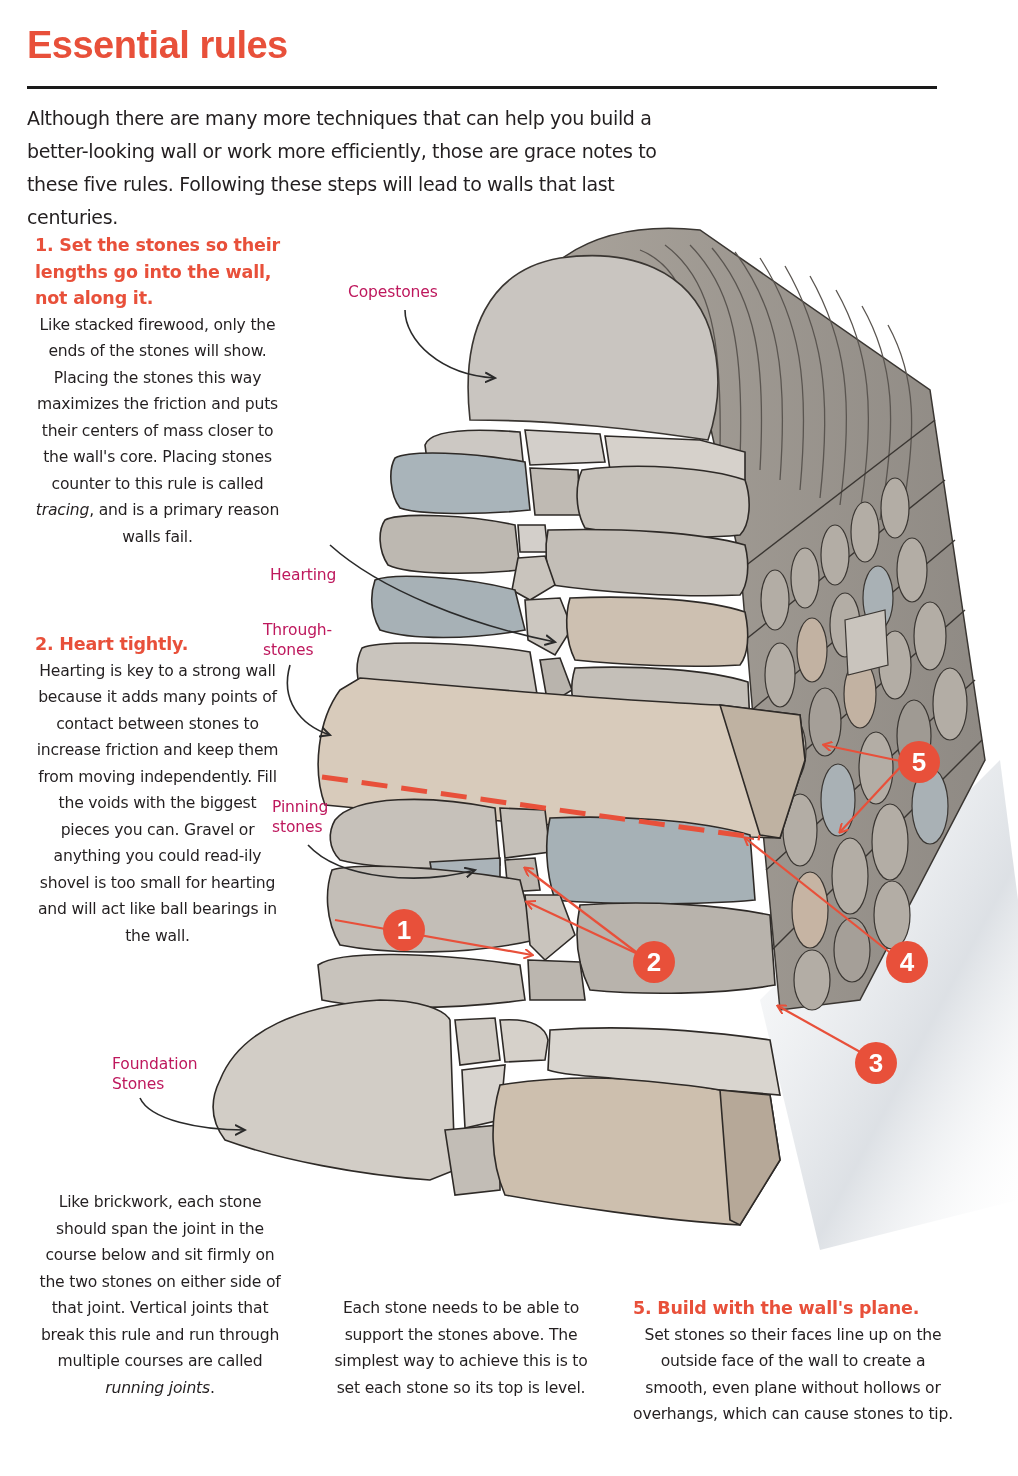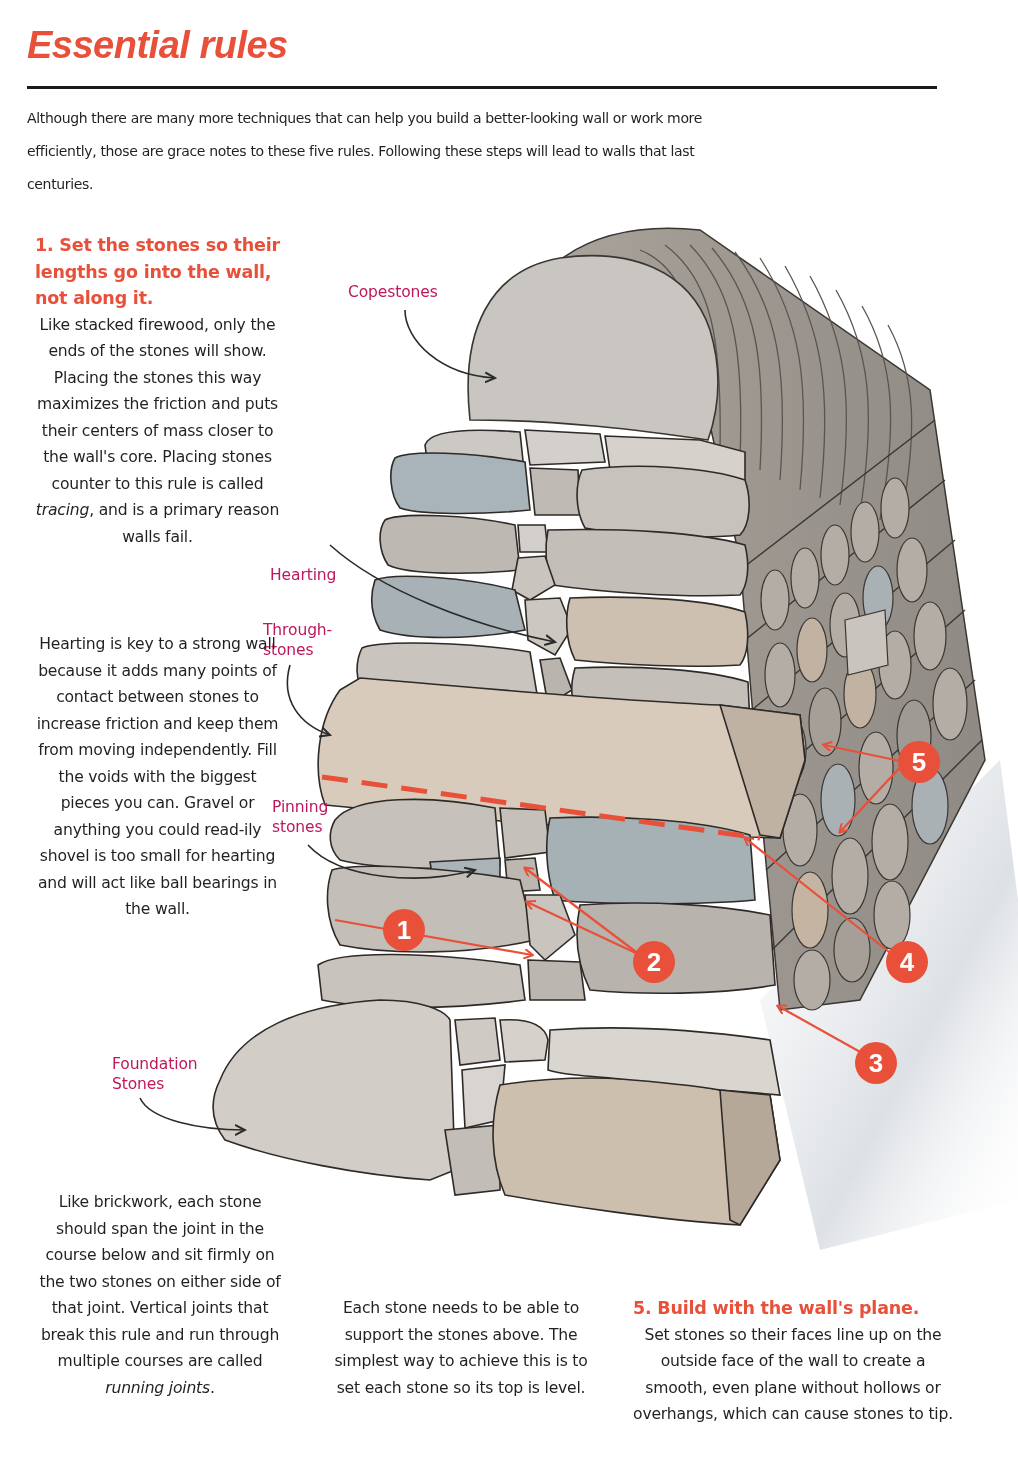--- a/index.html
+++ b/index.html
@@ -19,36 +19,35 @@
       position: absolute;
       left: 27px;
       top: 26px;
       margin: 0;
       font-family: "Liberation Sans", sans-serif;
       font-weight: bold;
       font-size: 38px;
       letter-spacing: -0.5px;
       color: #e8503a;
       line-height: 1;
-      font-style: italic;
     }
     .title-rule {
       position: absolute;
       left: 27px;
       top: 86px;
       width: 910px;
       height: 3px;
       background: #1a1a1a;
     }
     .intro {
       position: absolute;
       left: 27px;
       top: 102px;
       width: 680px;
-      font-size: 14px;
+      font-size: 19px;
       line-height: 33px;
       letter-spacing: -0.35px;
       margin: 0;
     }
     .rule-block {
       position: absolute;
       margin: 8px;
       font-size: 15.6px;
       line-height: 26.5px;
       letter-spacing: -0.2px;
@@ -269,20 +268,21 @@
 <div class="num-badge" style="left:855px; top:1042px;">3</div>
 <div class="num-badge" style="left:886px; top:941px;">4</div>
 <div class="num-badge" style="left:898px; top:741px;">5</div>
 
 <div class="rule-block" id="rule-1">
   <span class="rule-heading">1. Set the stones so their lengths go into the wall, not along it.</span>
   <span class="rule-body"><span>Like stacked firewood, only the ends of the stones will show. Placing the stones this way maximizes the friction and puts their centers of mass closer to the wall's core. Placing stones counter to this rule is called </span><i>tracing</i><span>, and is a primary reason walls fail.</span></span>
 </div>
 
 <div class="rule-block" id="rule-2">
+  <span class="rule-heading">2. Heart tightly.</span>
   <span class="rule-body">Hearting is key to a strong wall because it adds many points of contact between stones to increase friction and keep them from moving independently. Fill the voids with the biggest pieces you can. Gravel or anything you could read-ily shovel is too small for hearting and will act like ball bearings in the wall.</span>
 </div>
 
 <div class="rule-block" id="rule-3">
   <span class="rule-body"><span>Like brickwork, each stone should span the joint in the course below and sit firmly on the two stones on either side of that joint. Vertical joints that break this rule and run through multiple courses are called </span><i>running joints</i><span>.</span></span>
 </div>
 
 <div class="rule-block" id="rule-4">
   <span class="rule-body">Each stone needs to be able to support the stones above. The simplest way to achieve this is to set each stone so its top is level.</span>
 </div>

